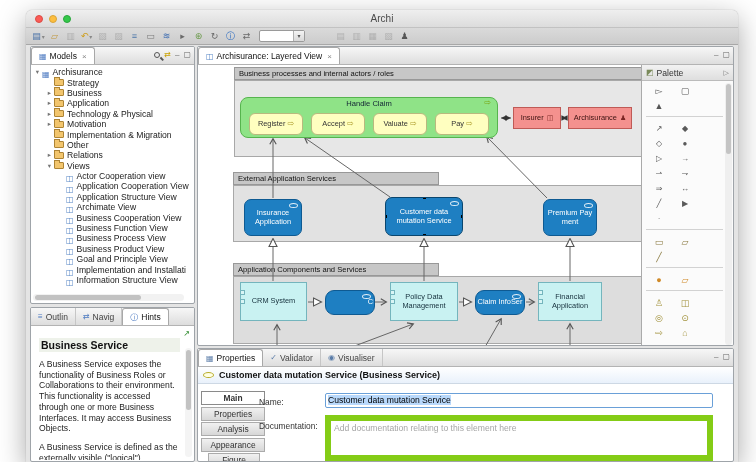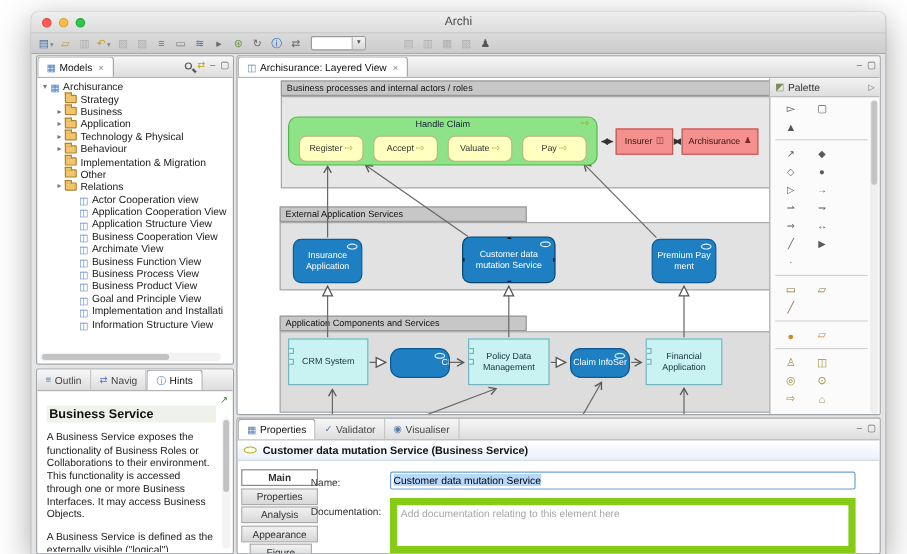--- a/index.html
+++ b/index.html
@@ -222,61 +222,66 @@
           <span class="tlabel">Application</span>
         </div>
         <div class="trow" data-level="1" data-exp="closed" data-icon="folder">
           <span class="exp"></span>
           <span class="ticon"></span>
           <span class="tlabel">Technology &amp; Physical</span>
         </div>
         <div class="trow" data-level="1" data-exp="closed" data-icon="folder">
           <span class="exp"></span>
           <span class="ticon"></span>
-          <span class="tlabel">Behaviour</span>
+          <span class="tlabel">Motivation</span>
         </div>
         <div class="trow" data-level="1" data-icon="folder">
           <span class="exp"></span>
           <span class="ticon"></span>
           <span class="tlabel">Implementation &amp; Migration</span>
         </div>
         <div class="trow" data-level="1" data-icon="folder">
           <span class="exp"></span>
           <span class="ticon"></span>
           <span class="tlabel">Other</span>
         </div>
         <div class="trow" data-level="1" data-exp="closed" data-icon="folder">
           <span class="exp"></span>
           <span class="ticon"></span>
           <span class="tlabel">Relations</span>
         </div>
+        <div class="trow" data-level="1" data-exp="open" data-icon="folder">
+          <span class="exp"></span>
+          <span class="ticon"></span>
+          <span class="tlabel">Views</span>
+        </div>
         <div class="trow" data-level="2" data-icon="view">
           <span class="exp"></span>
           <span class="ticon"></span>
           <span class="tlabel">Actor Cooperation view</span>
         </div>
         <div class="trow" data-level="2" data-icon="view">
           <span class="exp"></span>
           <span class="ticon"></span>
           <span class="tlabel">Application Cooperation View</span>
         </div>
         <div class="trow" data-level="2" data-icon="view">
           <span class="exp"></span>
           <span class="ticon"></span>
           <span class="tlabel">Application Structure View</span>
         </div>
         <div class="trow" data-level="2" data-icon="view">
           <span class="exp"></span>
           <span class="ticon"></span>
+          <span class="tlabel">Archimate View</span>
+        </div>
+        <div class="trow" data-level="2" data-icon="view">
+          <span class="exp"></span>
+          <span class="ticon"></span>
           <span class="tlabel">Business Cooperation View</span>
-        </div>
-        <div class="trow" data-level="2" data-icon="view">
-          <span class="exp"></span>
-          <span class="ticon"></span>
-          <span class="tlabel">Archimate View</span>
         </div>
         <div class="trow" data-level="2" data-icon="view">
           <span class="exp"></span>
           <span class="ticon"></span>
           <span class="tlabel">Business Function View</span>
         </div>
         <div class="trow" data-level="2" data-icon="view">
           <span class="exp"></span>
           <span class="ticon"></span>
           <span class="tlabel">Business Process View</span>

